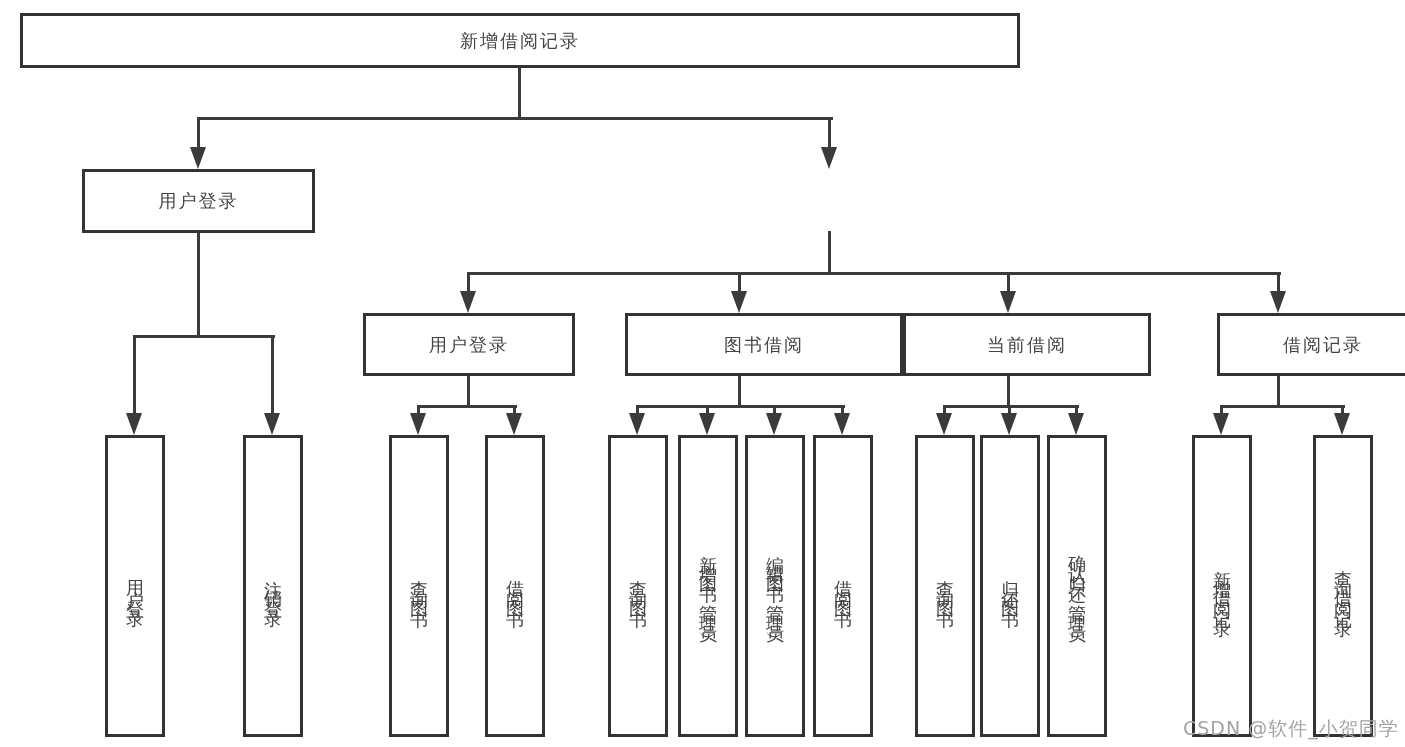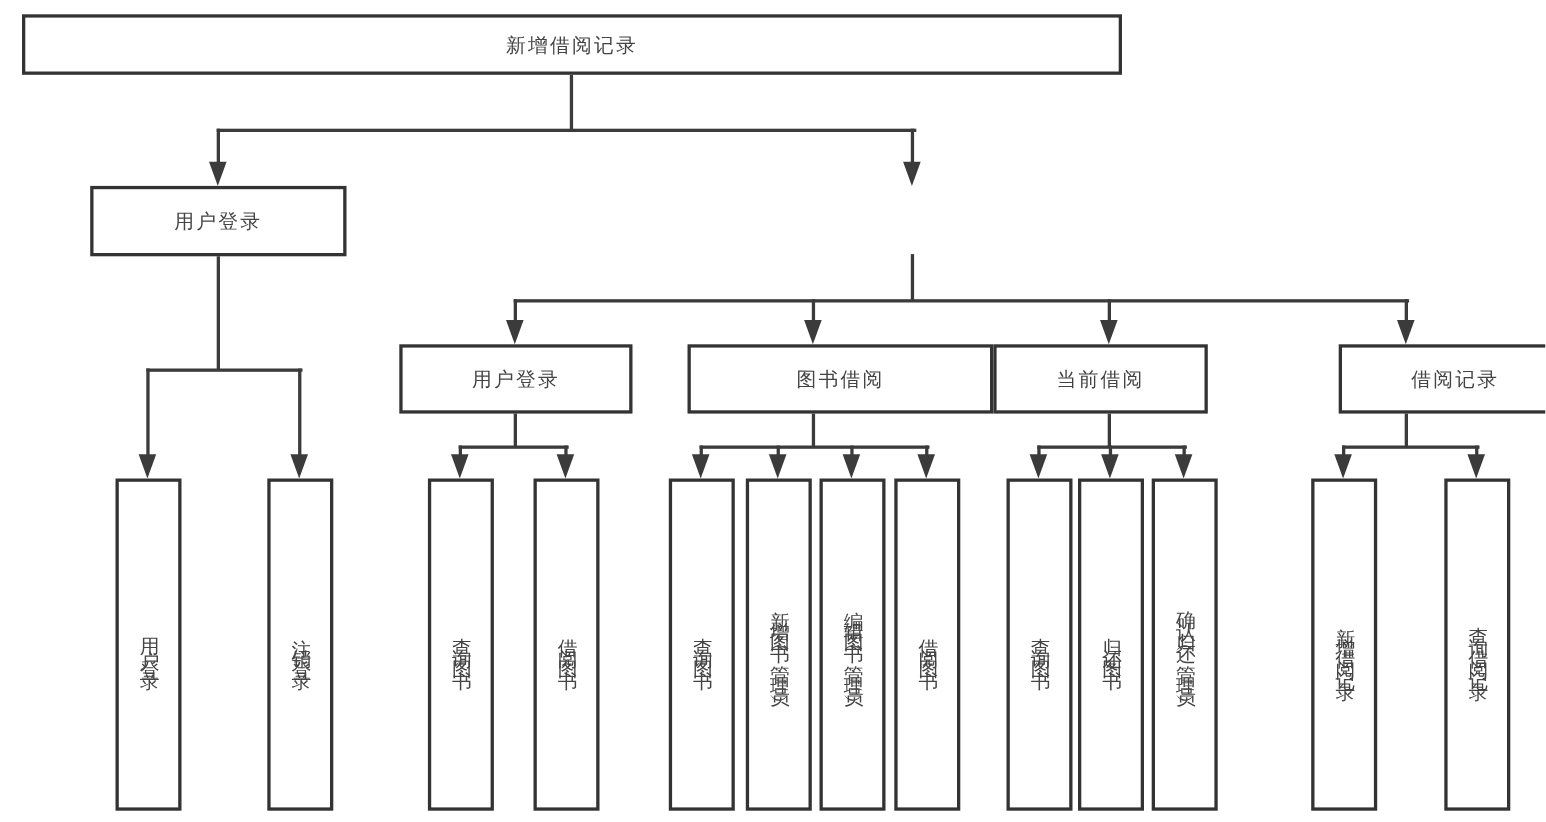--- a/index.html
+++ b/index.html
@@ -38,21 +38,21 @@
 <body>
 
 <div id="canvas">
 
   <div class="box" style="left:20px;top:13px;width:1000px;height:55px;">新增借阅记录</div>
 
   <div class="box" style="left:82px;top:169px;width:233px;height:64px;">用户登录</div>
 
   <div class="box" style="left:363px;top:313px;width:212px;height:63px;">用户登录</div>
   <div class="box" style="left:625px;top:313px;width:278px;height:63px;font-family:Liberation Serif, serif;">图书借阅</div>
-  <div class="box" style="left:903px;top:313px;width:195px;height:63px;">当前借阅</div>
+  <div class="box" style="left:903px;top:313px;width:248px;height:63px;">当前借阅</div>
   <div class="box" style="left:1173px;top:313px;width:212px;height:63px;margin-left:44px;">借阅记录</div>
 
   <div class="leaf" style="left:105px;">用户登录</div>
   <div class="leaf" style="left:243px;">注销登录</div>
 
   <div class="leaf" style="left:389px;">查询图书</div>
   <div class="leaf" style="left:485px;">借阅图书</div>
 
   <div class="leaf" style="left:608px;">查询图书</div>
   <div class="leaf" style="left:678px;">新增图书（管理员）</div>
@@ -118,14 +118,15 @@
   <div class="v" style="left:1075px;top:405px;height:12px;"></div>
   <div class="arrow" style="left:1068px;top:413px;"></div>
 
   <div class="v" style="left:1277px;top:373px;height:34px;"></div>
   <div class="h" style="left:1220px;top:405px;width:125px;"></div>
   <div class="v" style="left:1220px;top:405px;height:12px;"></div>
   <div class="arrow" style="left:1213px;top:413px;"></div>
   <div class="v" style="left:1341px;top:405px;height:12px;"></div>
   <div class="arrow" style="left:1334px;top:413px;"></div>
 
+  <div class="watermark">CSDN @软件_小贺同学</div>
 
 </div>
 
 </body></html>

